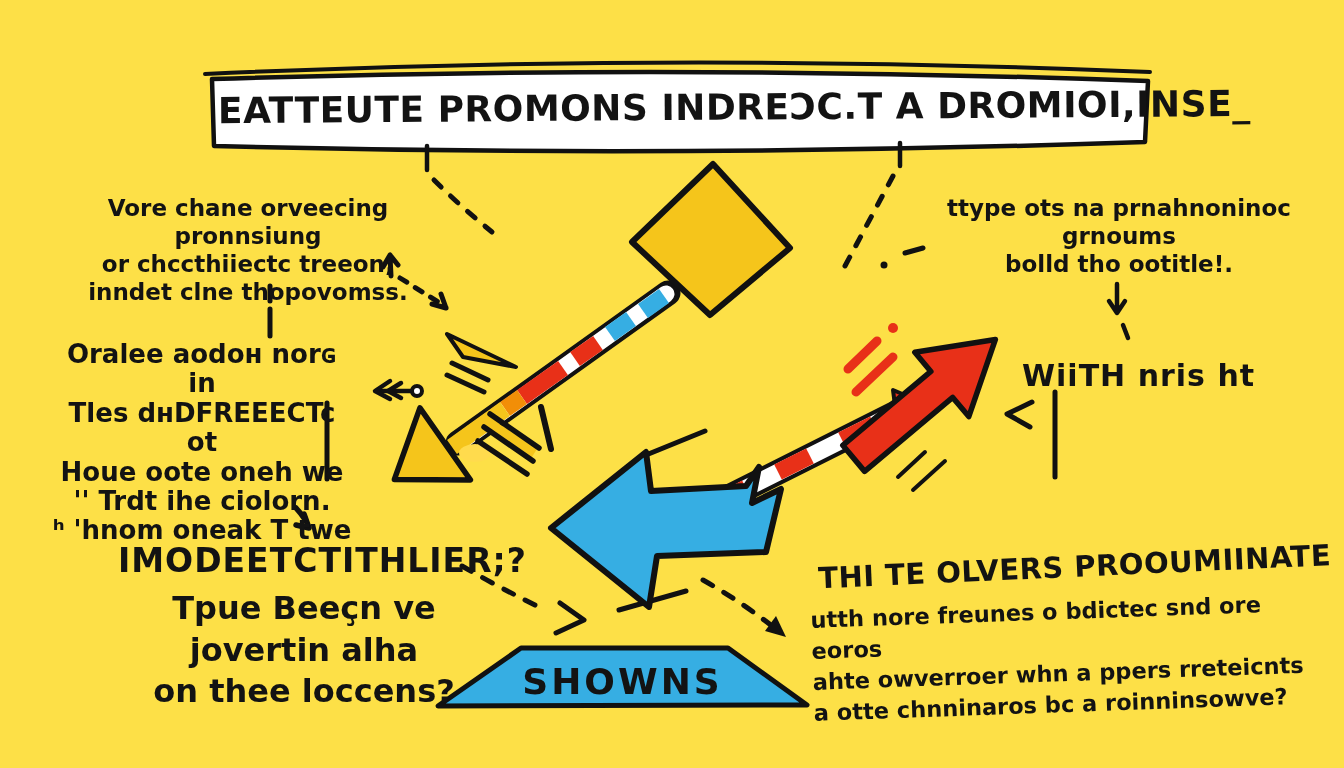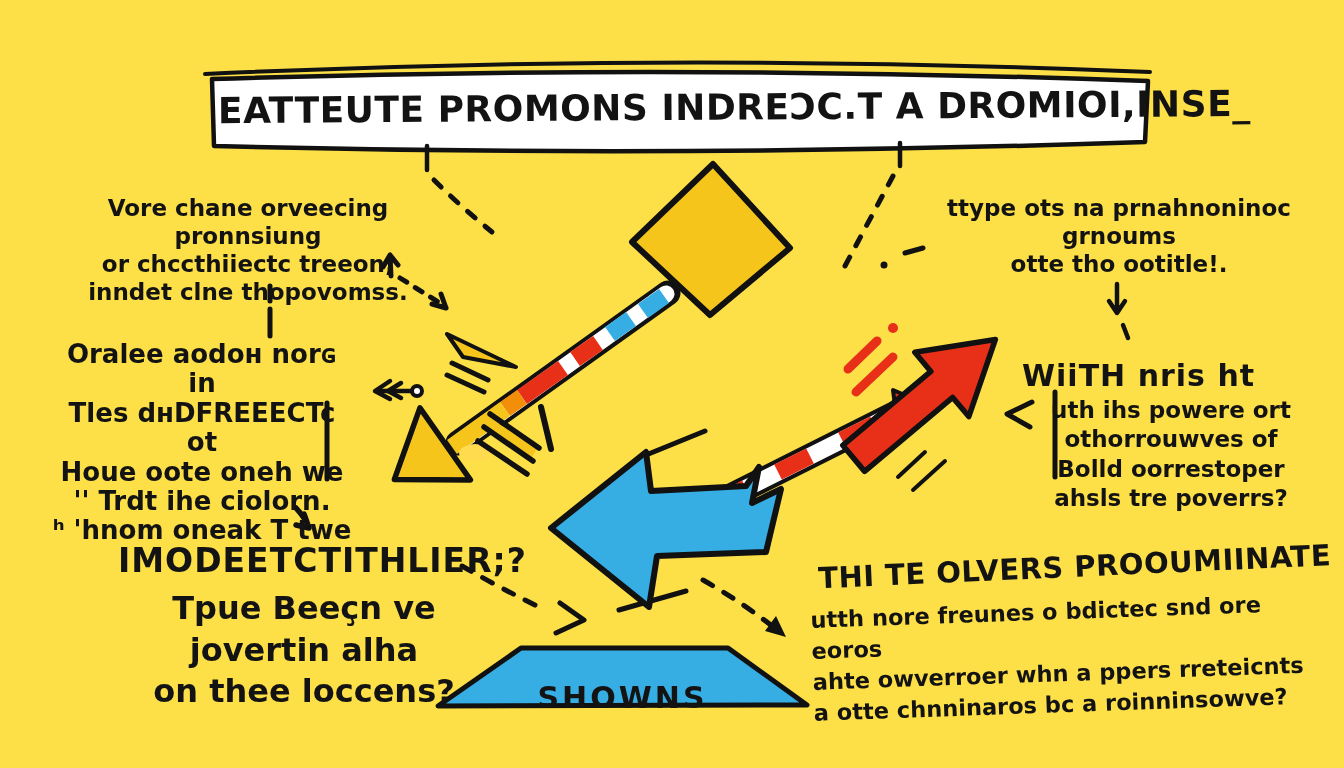--- a/index.html
+++ b/index.html
@@ -12,21 +12,21 @@
          transform:rotate(-0.4deg);white-space:nowrap;}
   .tl{left:62px;top:194px;width:372px;font-size:23px;}
   .ml{left:52px;top:340px;width:300px;font-size:26px;line-height:1.13;}
   .blh{left:118px;top:541px;width:420px;font-size:33px;letter-spacing:1px;white-space:nowrap;}
   .bll{left:104px;top:588px;width:400px;font-size:32px;line-height:1.3;}
   .tr{left:928px;top:194px;width:382px;font-size:23px;}
   .mrh{left:1022px;top:358px;width:280px;font-size:30px;letter-spacing:1px;}
   .mrl{left:1040px;top:396px;width:262px;font-size:23px;line-height:1.28;}
   .brh{left:818px;top:550px;width:500px;font-size:29px;letter-spacing:0.5px;transform:rotate(-2.6deg);white-space:nowrap;}
   .brl{left:812px;top:596px;width:510px;font-size:22.5px;line-height:1.38;transform:rotate(-2deg);}
-  .trap-label{left:470px;top:660px;width:305px;font-size:30px;letter-spacing:3px;margin-top:20px;}
+  .trap-label{left:470px;top:660px;width:305px;font-size:36px;letter-spacing:3px;}
 </style>
 </head>
 <body>
 
 <div id="stage">
 
   <svg id="art" width="1344" height="768" viewBox="0 0 1344 768" stroke-linecap="round" stroke-linejoin="round">
 
     <path d="M205,74 Q675,52 1150,72" fill="none" stroke="#111" stroke-width="4"></path>
     <path d="M212,79 Q678,64 1148,81 L1145,142 Q678,158 214,146 Z" fill="#ffffff" stroke="#111" stroke-width="4.5"></path>
@@ -138,30 +138,24 @@
   </div>
 
   <div class="txt blh">IMODEETCTITHLIER;?</div>
   <div class="txt bll center">
     <div>Tpue Beeçn ve jovertin alha</div>
     <div>on thee loccens?</div>
   </div>
 
   <div class="txt tr center">
     <div>ttype ots na prnahnoninoc grnoums</div>
-    <div>otte tho ootitle!.</div>
+    <div>bolld tho ootitle!.</div>
   </div>
 
   <div class="txt mrh">WiiTH nris ht</div>
-  <div class="txt mrl center">
-    <div>uth ihs powere ort</div>
-    <div>othorrouwves of</div>
-    <div>Bolld oorrestoper</div>
-    <div>ahsls tre poverrs?</div>
-  </div>
 
   <div class="txt brh">THI TE OLVERS PROOUMIINATE</div>
   <div class="txt brl">
     <div>utth nore freunes o bdictec snd ore eoros</div>
     <div>ahte owverroer whn a ppers rreteicnts</div>
     <div>a otte chnninaros bc a roinninsowve?</div>
   </div>
 
   <div class="txt trap-label center">SHOWNS</div>
 

